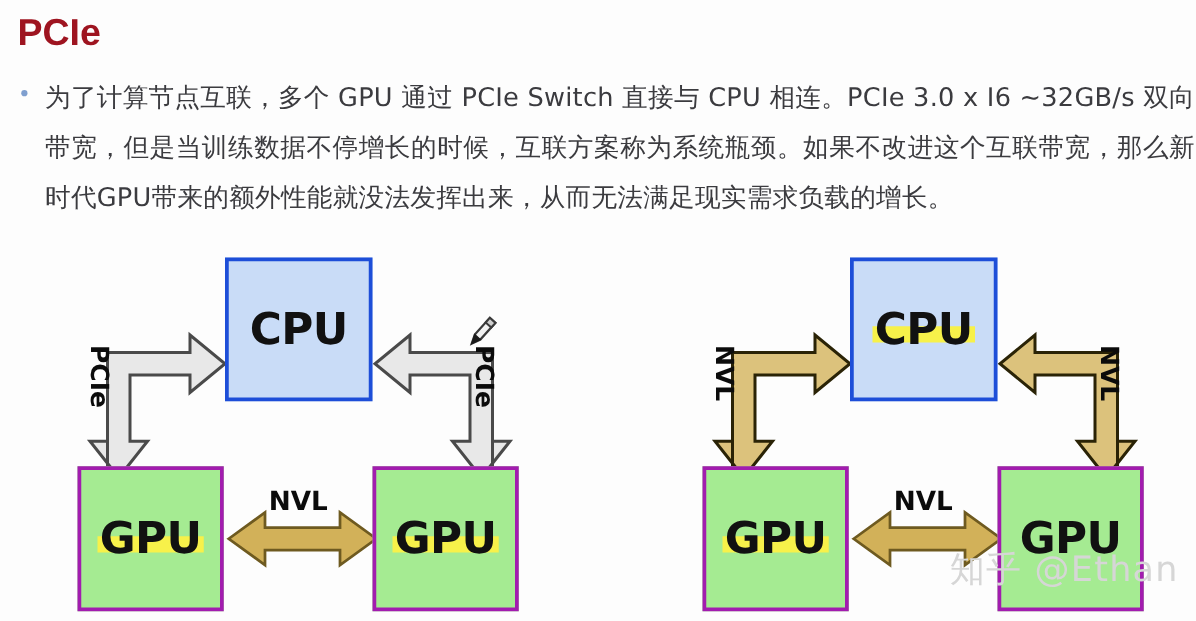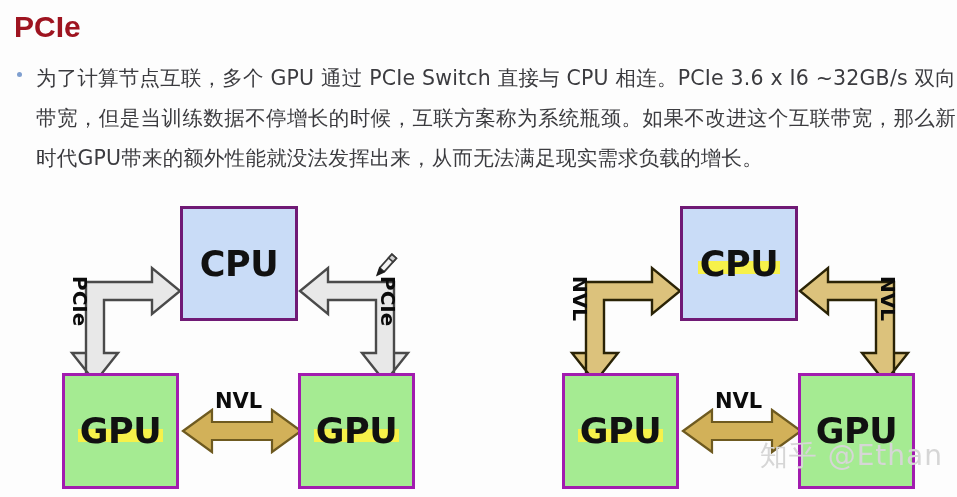--- a/index.html
+++ b/index.html
@@ -81,21 +81,21 @@
     display: flex;
     align-items: center;
     justify-content: center;
     font-weight: bold;
     z-index: 5;
   }
   .node-cpu {
     width: 118px;
     height: 115px;
     background: #c9dcf7;
-    border: 3px solid #701a75;
+    border: 3px solid #1d4ed8;
     left: 160px;
     top: 16px;
   }
   .node-gpu {
     width: 117px;
     height: 116px;
     background: #a5eb92;
     border: 3px solid #a21caf;
     top: 183px;
   }
@@ -177,21 +177,21 @@
     font-family: "DejaVu Sans", "Liberation Sans", sans-serif;
   }
 </style>
 </head>
 <body>
 
 <div id="slide-title">PCIe</div>
 
 <div id="body-block">
   <span id="bullet-dot"></span>
-  <div id="body-text">为了计算节点互联，多个 GPU 通过 PCIe Switch 直接与 CPU 相连。PCIe 3.6 x I6 ~32GB/s 双向带宽，但是当训练数据不停增长的时候，互联方案称为系统瓶颈。如果不改进这个互联带宽，那么新时代GPU带来的额外性能就没法发挥出来，从而无法满足现实需求负载的增长。</div>
+  <div id="body-text">为了计算节点互联，多个 GPU 通过 PCIe Switch 直接与 CPU 相连。PCIe 3.0 x I6 ~32GB/s 双向带宽，但是当训练数据不停增长的时候，互联方案称为系统瓶颈。如果不改进这个互联带宽，那么新时代GPU带来的额外性能就没法发挥出来，从而无法满足现实需求负载的增长。</div>
 </div>
 
 <div id="diagram">
 
   <div class="panel" id="panel-pcie">
 
     <svg class="arrow-svg" viewBox="0 0 440 307">
 
       <g>
         <path d="M 66 183 L 66 92 L 66 92 L 132 92 L 132 78 L 160 101 L 132 124 L 132 110 L 84 110 L 84 163 L 98 163 L 75 192 L 52 163 L 66 163 Z" fill="#e8e8e8" stroke="#4a4a4a" stroke-width="2.4" stroke-linejoin="miter"></path>

